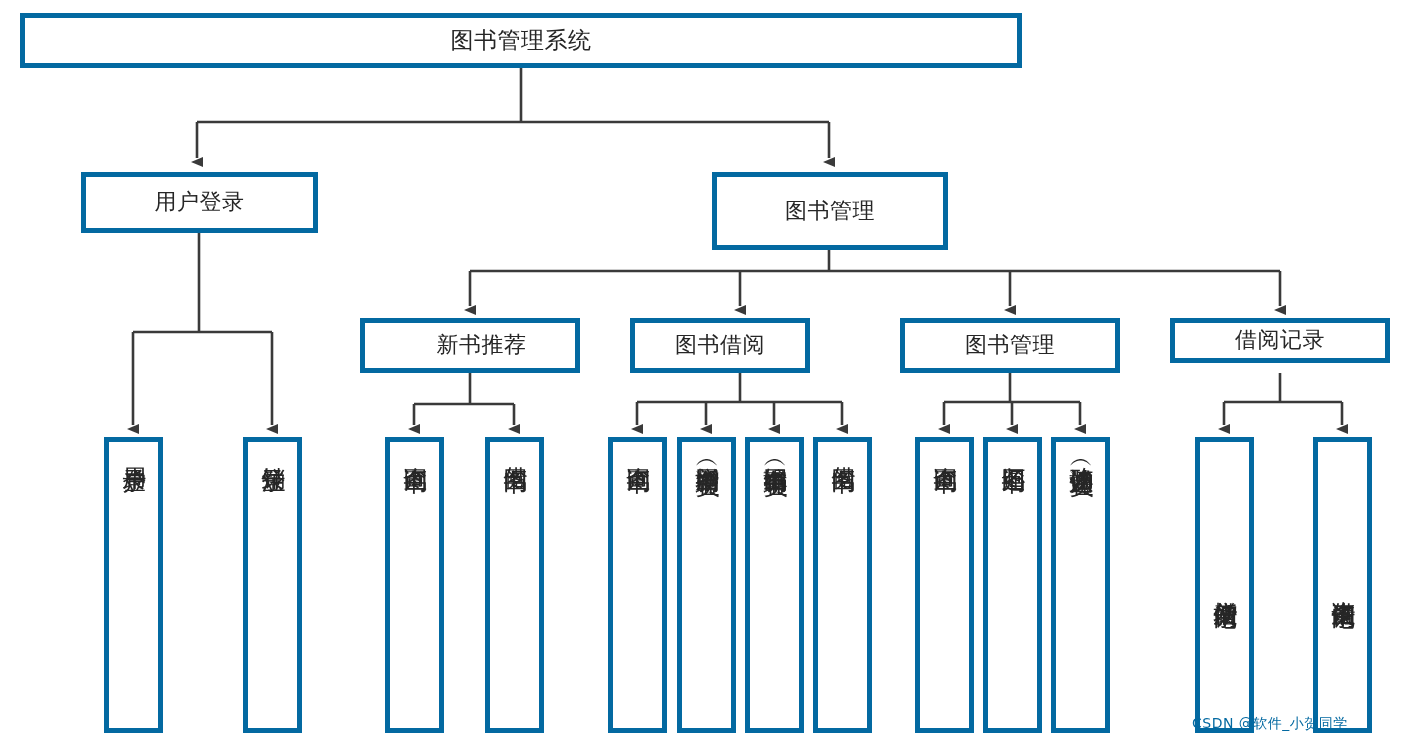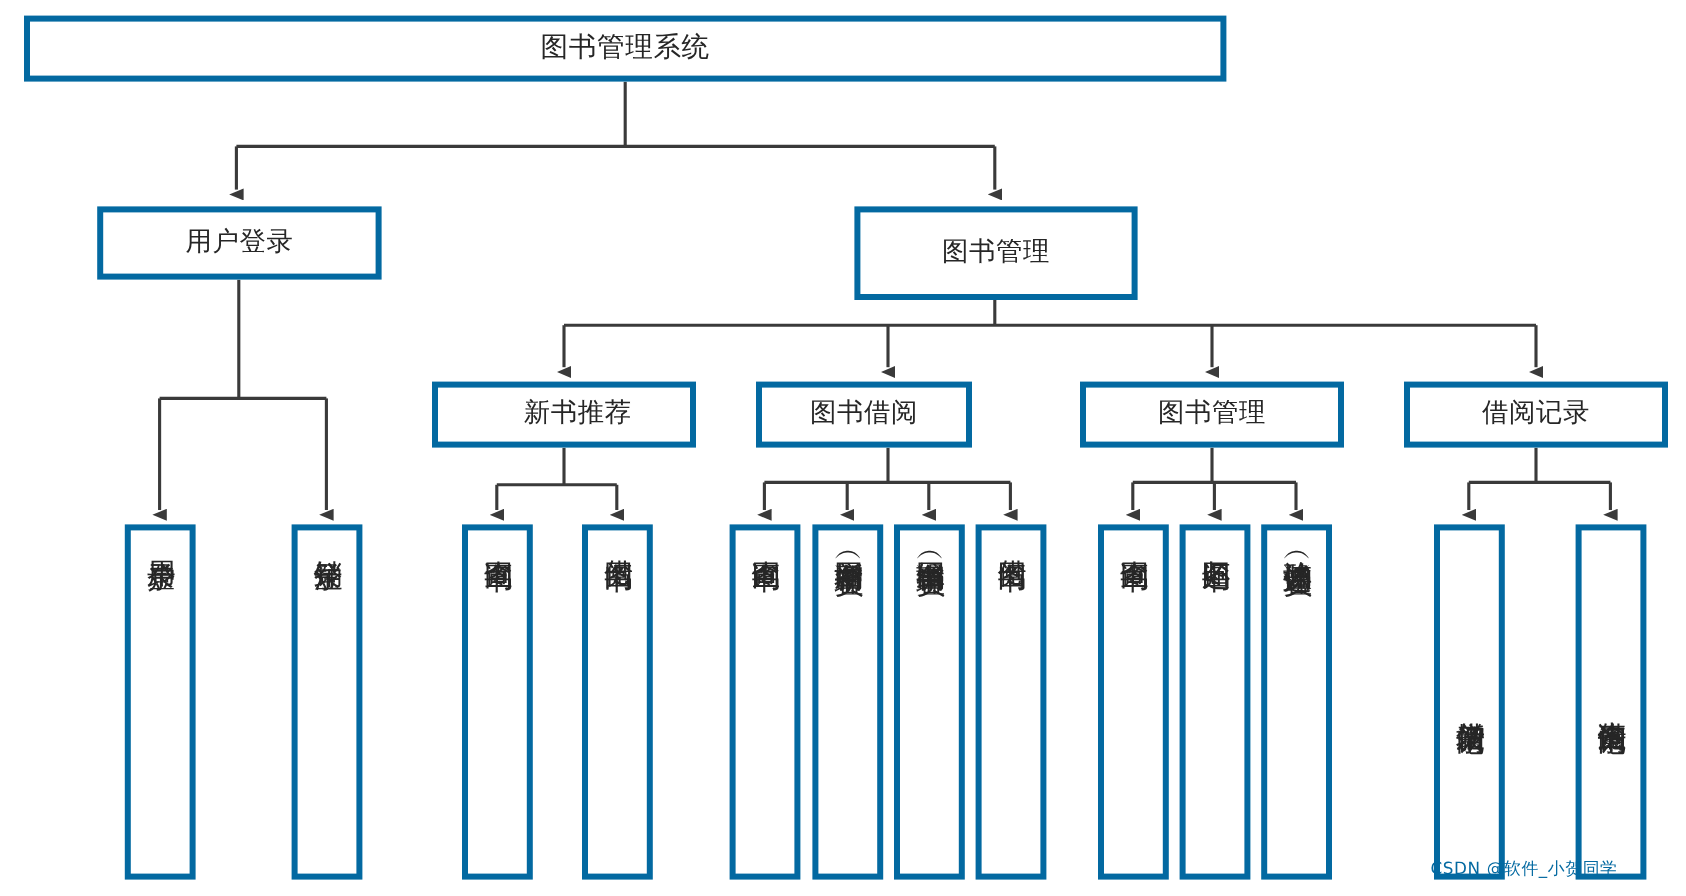--- a/index.html
+++ b/index.html
@@ -136,21 +136,21 @@
 
   <div class="node" style="left:360px; top:318px; width:220px; height:55px;padding-left:23px;">
     <span class="node-h">新书推荐</span>
   </div>
   <div class="node" style="left:630px; top:318px; width:180px; height:55px;">
     <span class="node-h">图书借阅</span>
   </div>
   <div class="node" style="left:900px; top:318px; width:220px; height:55px;">
     <span class="node-h">图书管理</span>
   </div>
-  <div class="node" style="left:1170px; top:318px; width:220px; height:55px;">
+  <div class="node" style="left:1170px; top:318px; width:220px; height:45px;">
     <span class="node-h">借阅记录</span>
   </div>
 
   <div class="node leaf" style="left:104px; top:437px; width:59px; height:296px;">
     <span class="node-v">用户登录</span>
   </div>
   <div class="node leaf" style="left:243px; top:437px; width:59px; height:296px;">
     <span class="node-v">注销登录</span>
   </div>
 

